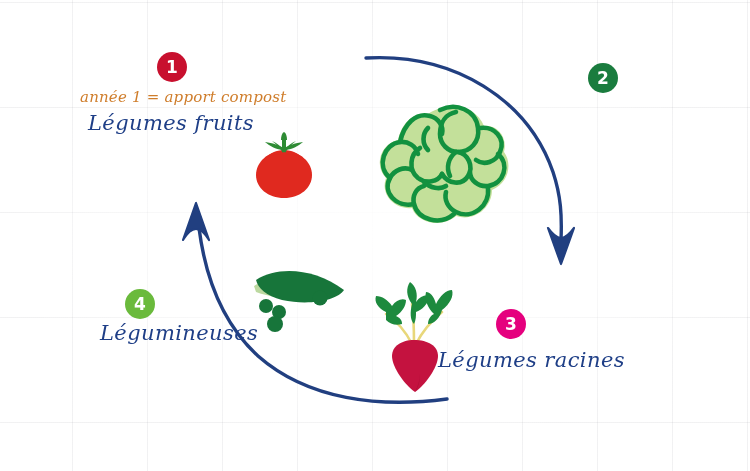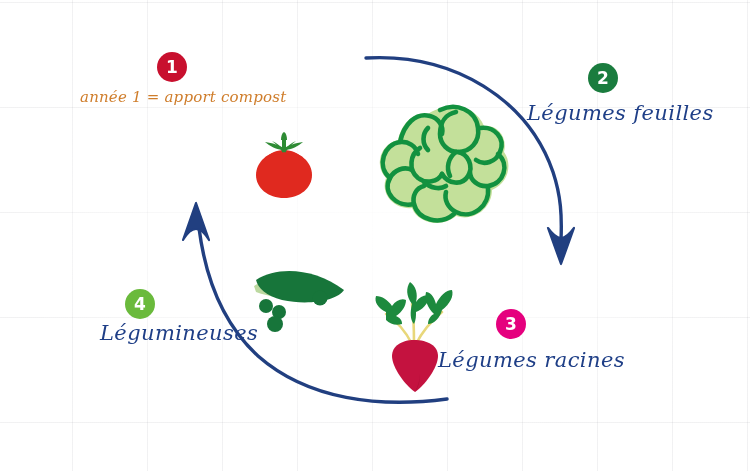--- a/index.html
+++ b/index.html
@@ -164,20 +164,20 @@
   <div class="badge" style="left:496px;top:309px;background:#e5007e;">
     <span>3</span>
   </div>
 
   <div class="badge" style="left:125px;top:289px;background:#6aba3c;">
     <span>4</span>
   </div>
 
   <div class="note" style="left:80px;top:88px;">année 1 = apport compost</div>
 
+  <div class="script main" style="left:88px;top:111px;">Légumes fruits</div>
 
-  <div class="script main" style="left:527px;top:101px;">Légumes feuilles</div>
 
   <div class="script main" style="left:438px;top:348px;">Légumes racines</div>
 
   <div class="script main" style="left:65px;top:321px;margin-left:35px;">Légumineuses</div>
 
 </div>
 
 </body></html>

